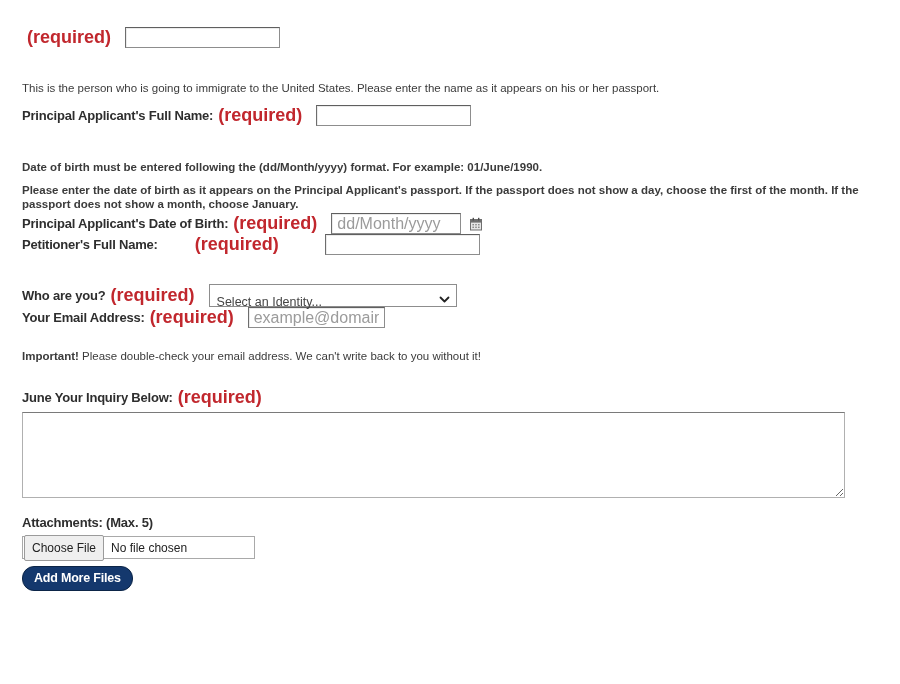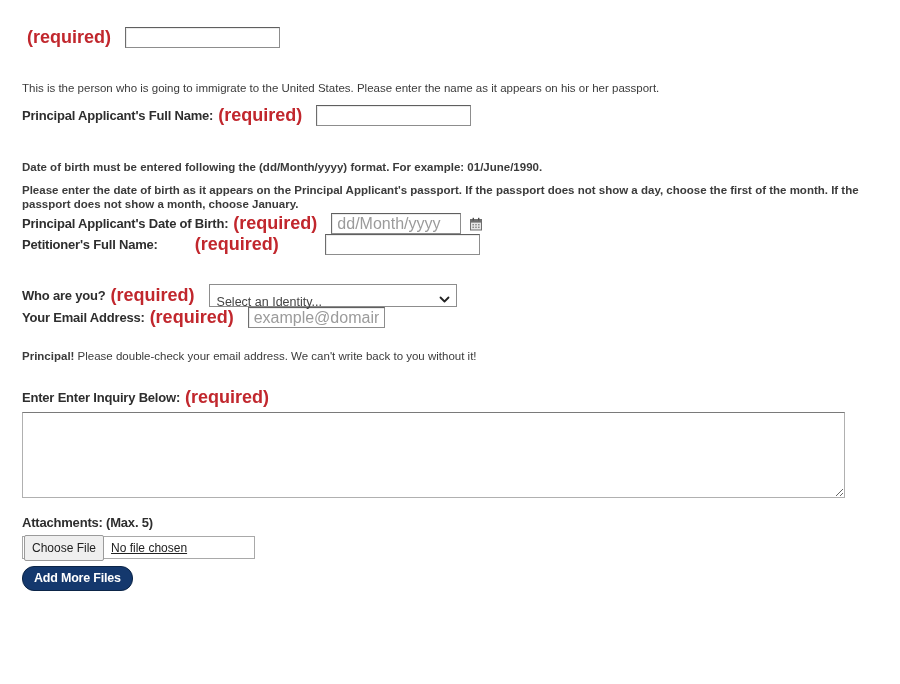--- a/index.html
+++ b/index.html
@@ -51,21 +51,21 @@
   }
   .filebox{
     margin-top:6px;width:233px;height:23px;border:1px solid #a9a9a9;
     display:flex;align-items:center;background:#fff;
   }
   .choose-btn{
     margin:1px;height:19px;background:#efefef;border:1px solid #9b9b9b;border-radius:2px;
     font-size:12px;color:#222;display:flex;align-items:center;padding:12px 7px;cursor:pointer;
     white-space:nowrap;
   }
-  .no-file{font-size:12px;color:#222;margin-left:6px;white-space:nowrap;text-decoration:underline;}
+  .no-file{font-size:12px;color:#222;margin-left:6px;white-space:nowrap;}
   .add-files-btn{
     margin-top:7px;display:inline-flex;align-items:center;
     background:var(--btn-navy,#14386d);color:#fff;font-weight:bold;font-size:12.5px;
     font-family:"Liberation Sans", sans-serif;letter-spacing:-0.2px;
     padding:4px 11px 5px 11px;border:1px solid #0c2547;border-radius:12px;cursor:pointer;
   }
   
   .mt-row1{margin-top:17px;}
   .mt-helper2{margin-top:33px;}
   .mt-row2{margin-top:10px;}
@@ -137,24 +137,24 @@
       </span>
     </div>
   </div>
 
   <div class="row mt-row6">
     <span class="lbl">Your Email Address:</span>
     <span class="req">(required)</span>
     <input type="text" class="txt w153" placeholder="example@domain" style="">
   </div>
 
-  <p class="helper mt-note"><span class="helper bold">Principal!</span><span> Please double-check your email address. We can't write back to you without it!</span></p>
+  <p class="helper mt-note"><span class="helper bold">Important!</span><span> Please double-check your email address. We can't write back to you without it!</span></p>
 
   <div class="row mt-inquiry">
-    <span class="lbl">Enter Enter Inquiry Below:</span>
+    <span class="lbl">June Your Inquiry Below:</span>
     <span class="req">(required)</span>
   </div>
   <textarea class="inquiry-area" value="" style=""></textarea>
 
   <div class="row mt-attach">
     <span class="lbl">Attachments: (Max. 5)</span>
   </div>
   <div class="filebox">
     <span class="choose-btn">Choose File</span>
     <span class="no-file">No file chosen</span>

